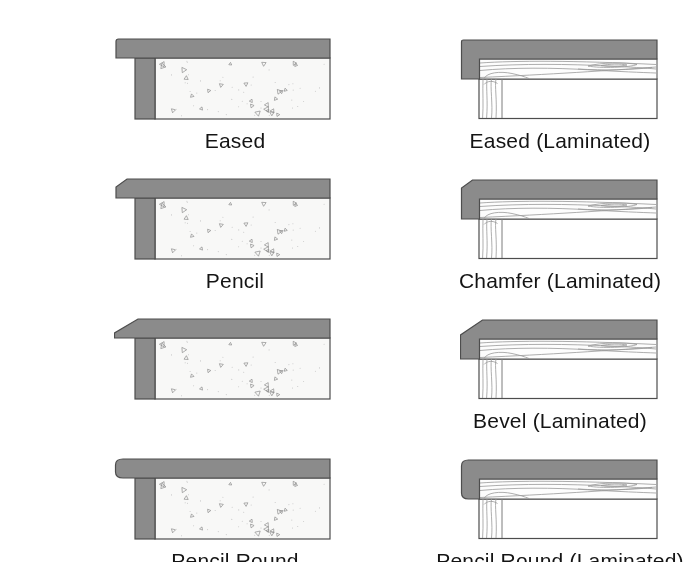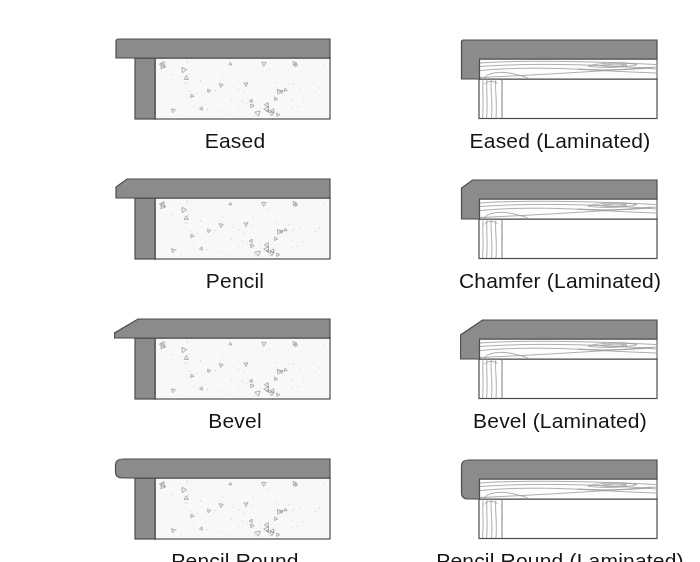--- a/index.html
+++ b/index.html
@@ -300,21 +300,20 @@
         <circle cx="186.1" cy="52.3" r="0.55" fill="#c9c9c9"></circle>
         <circle cx="117.8" cy="63.4" r="0.55" fill="#c9c9c9"></circle>
         <circle cx="201.4" cy="55.3" r="0.55" fill="#c9c9c9"></circle>
         <circle cx="155.1" cy="33.9" r="0.55" fill="#c9c9c9"></circle>
         <circle cx="161.2" cy="46.5" r="0.55" fill="#c9c9c9"></circle>
         <circle cx="147.0" cy="72.1" r="0.55" fill="#c9c9c9"></circle>
         <circle cx="108.9" cy="41.2" r="0.55" fill="#c9c9c9"></circle>
         <rect x="21" y="22" width="20" height="61" fill="#8b8b8b" stroke="#4d4d4d" stroke-width="1.2"></rect>
         <path d="M 24,3 L 216,3 L 216,22 L 0.5,22 L 0.5,17 Z" fill="#8b8b8b" stroke="#4d4d4d" stroke-width="1.2"></path>
       </svg>
-    <figcaption>Bevel</figcaption>
   </figure>
 
   <figure class="cell lam" style="left:350px;top:280px">
     <svg width="200" height="84" viewBox="0 0 200 84">
         <rect x="19" y="42" width="178" height="39.5" fill="#ffffff" stroke="#4d4d4d" stroke-width="1.2"></rect>
         <rect x="19" y="22" width="178" height="20" fill="#fdfdfd" stroke="#4d4d4d" stroke-width="1"></rect>
         <path d="M20,26 C 55,23.5 115,23.5 196,27.5" fill="none" stroke="#999999" stroke-width="0.8"></path>
         <path d="M20,29.5 C 62,26.5 108,27 150,29 C 170,30 186,31 196,32" fill="none" stroke="#999999" stroke-width="0.8"></path>
         <path d="M20,33.5 C 52,30.5 92,30.5 132,33 C 158,34.5 182,35.5 196,36" fill="none" stroke="#999999" stroke-width="0.8"></path>
         <path d="M196,30 C 150,33.5 88,37.5 20,40.5" fill="none" stroke="#999999" stroke-width="0.8"></path>

